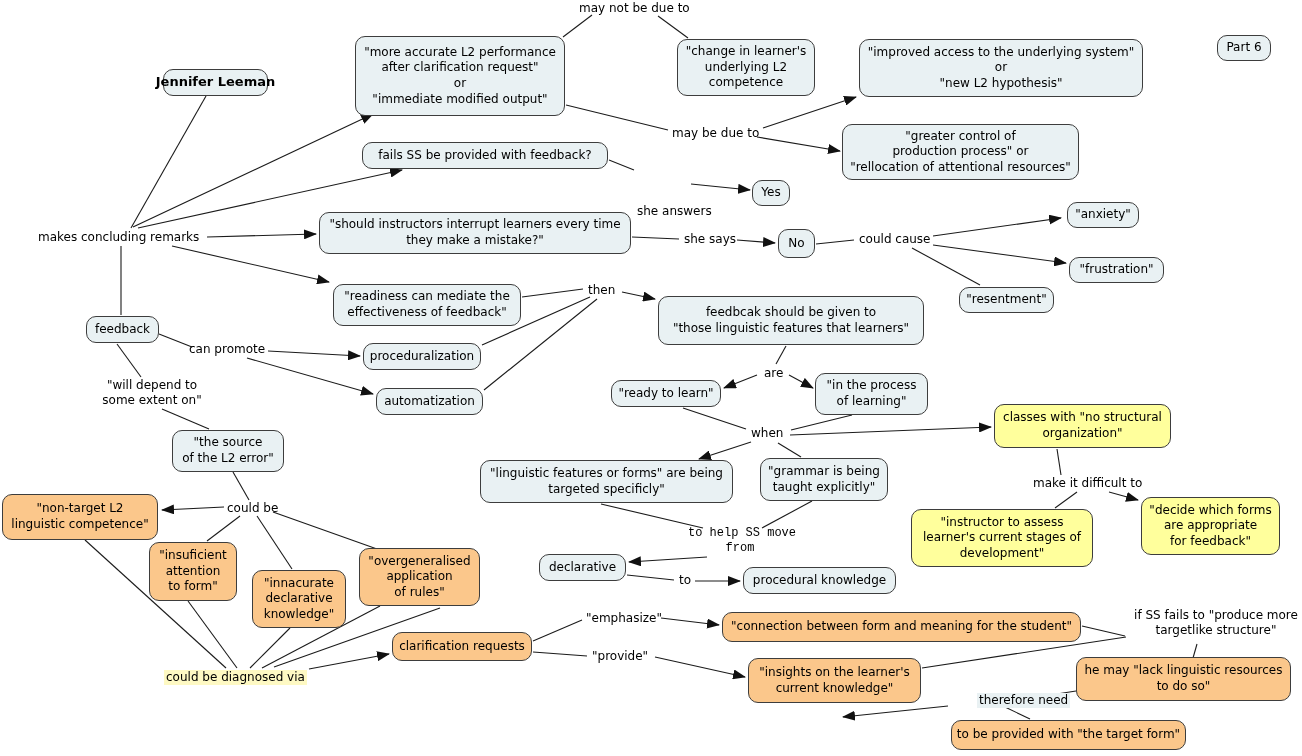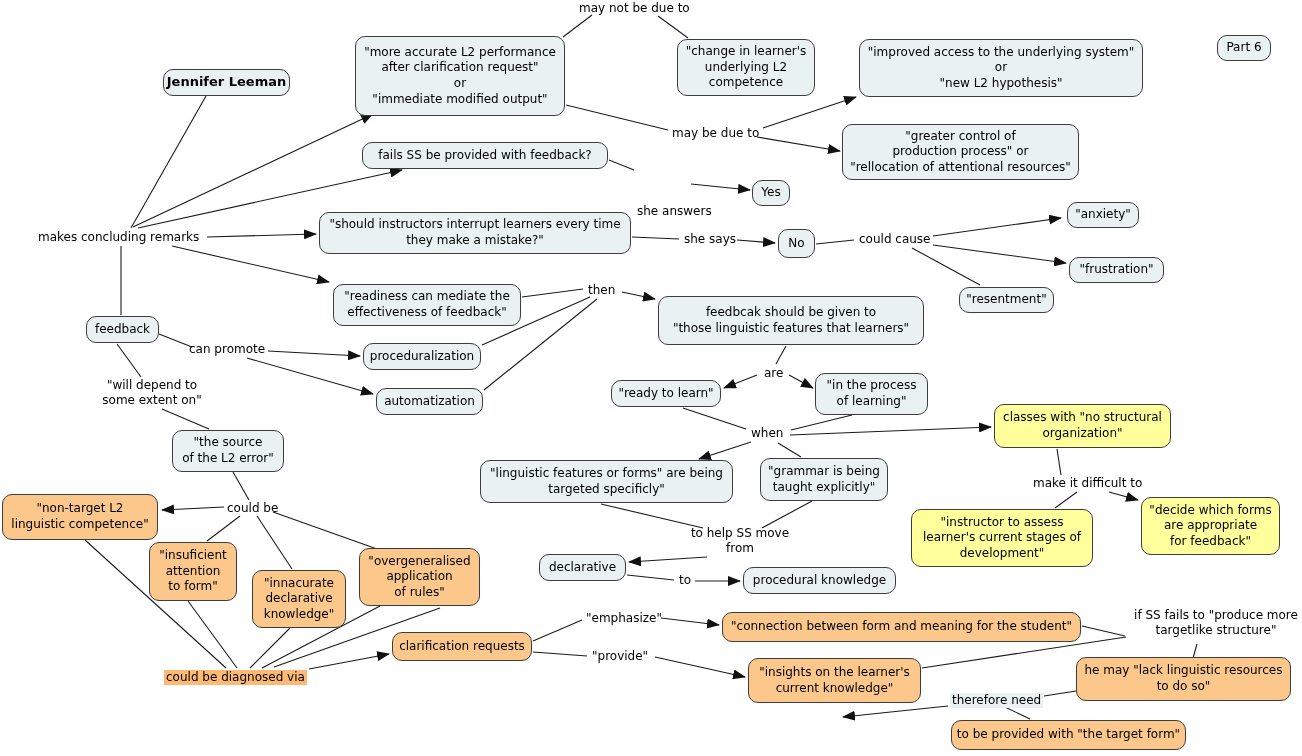--- a/index.html
+++ b/index.html
@@ -15,22 +15,22 @@
     padding:1px 4px;cursor:pointer;
   }
   .node.blue{background:#e9f1f3;}
   .node.yellow{background:#ffff9c;}
   .node.orange{background:#fbc78b;}
   .node.bold{font-weight:bold;font-size:13px;}
   .label{
     position:absolute;white-space:pre;line-height:1.25;padding:0 2px;cursor:pointer;
   }
   .label.center{text-align:center;}
-  .label.hl-orange{background:#fdba74;}
-  .label.hl-blue{background:#e9f1f3;}
+  .label.hl-orange{background:#fef9c3;}
+  .label.hl-blue{background:#e9f1f3;margin-left:27px;}
 </style>
 </head>
 <body>
 
 <div id="canvas">
   <svg id="edge-layer" width="1302" height="756" viewBox="0 0 1302 756">
     <defs>
       <marker id="arrowhead" markerWidth="13" markerHeight="10" refX="12" refY="5" orient="auto" markerUnits="userSpaceOnUse">
         <path d="M0,0 L13,5 L0,10 z" fill="#111"></path>
       </marker>
@@ -95,21 +95,21 @@
       <line x1="933" y1="245" x2="1066" y2="263" stroke="#1b1b1b" stroke-width="1.1" marker-end="url(#arrowhead)"></line>
       <line x1="912" y1="248" x2="980" y2="285" stroke="#1b1b1b" stroke-width="1.1"></line>
       <line x1="1082" y1="626" x2="1125" y2="636" stroke="#1b1b1b" stroke-width="1.1"></line>
       <line x1="1197" y1="644" x2="1193" y2="658" stroke="#1b1b1b" stroke-width="1.1"></line>
       <line x1="922" y1="668" x2="1126" y2="637" stroke="#1b1b1b" stroke-width="1.1"></line>
       <line x1="1076" y1="691" x2="1044" y2="696" stroke="#1b1b1b" stroke-width="1.1"></line>
       <line x1="948" y1="706" x2="843" y2="717" stroke="#1b1b1b" stroke-width="1.1" marker-end="url(#arrowhead)"></line>
       <line x1="1005" y1="707" x2="1030" y2="719" stroke="#1b1b1b" stroke-width="1.1"></line>
     </svg>
 
-<div class="node blue bold" style="left: 163px; top: 69px; width: 127px; height: 27px;">Jennifer Leeman</div>
+<div class="node blue bold" style="left: 163px; top: 69px; width: 105px; height: 27px;">Jennifer Leeman</div>
     <div class="node blue" style="left: 355px; top: 36px; width: 210px; height: 80px;">"more accurate L2 performance
 after clarification request"
 or
 "immediate modified output"</div>
     <div class="node blue" style="left: 677px; top: 39px; width: 138px; height: 57px;">"change in learner's
 underlying L2
 competence</div>
     <div class="node blue" style="left: 859px; top: 39px; width: 284px; height: 58px;">"improved access to the underlying system"
 or
 "new L2 hypothesis"</div>
@@ -176,21 +176,21 @@
     <div class="label" style="left: 857px; top: 232px;">could cause</div>
     <div class="label" style="left: 36px; top: 230px;">makes concluding remarks</div>
     <div class="label" style="left: 586px; top: 283px;">then</div>
     <div class="label" style="left: 187px; top: 342px;">can promote</div>
     <div class="label center" style="left: 97px; top: 378px; width: 106px;">"will depend to
 some extent on"</div>
     <div class="label" style="left: 225px; top: 501px;">could be</div>
     <div class="label" style="left: 762px; top: 366px;">are</div>
     <div class="label" style="left: 749px; top: 426px;">when</div>
     <div class="label" style="left: 1031px; top: 476px;">make it difficult to</div>
-    <div class="label center" style="left: 686px; top: 526px; width: 104px;">to help SS move
+    <div class="label center" style="left: 686px; top: 526px; width: 104px; font-family: Liberation Mono, monospace;">to help SS move
 from</div>
     <div class="label" style="left: 677px; top: 573px;">to</div>
     <div class="label" style="left: 584px; top: 611px;">"emphasize"</div>
     <div class="label" style="left: 590px; top: 649px;">"provide"</div>
     <div class="label center" style="left: 1126px; top: 608px; width: 176px;">if SS fails to "produce more
 targetlike structure"</div>
     <div class="label hl-blue" style="left: 950px; top: 693px;">therefore need</div>
     <div class="label hl-orange" style="left: 164px; top: 670px;">could be diagnosed via</div>
   </div>
 

